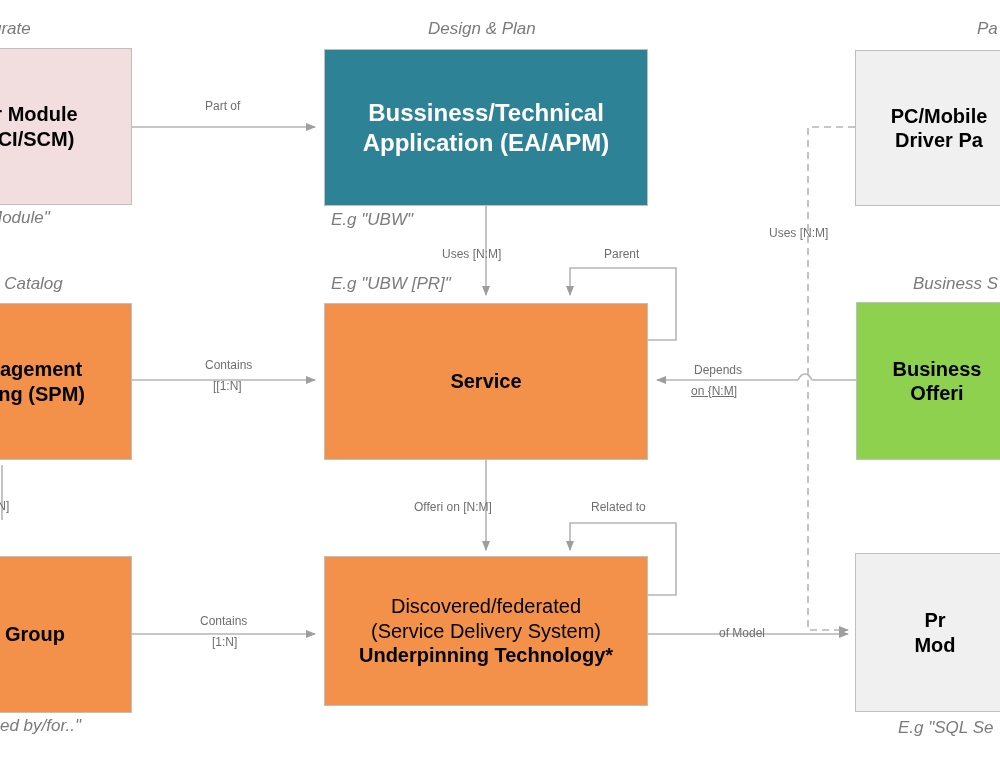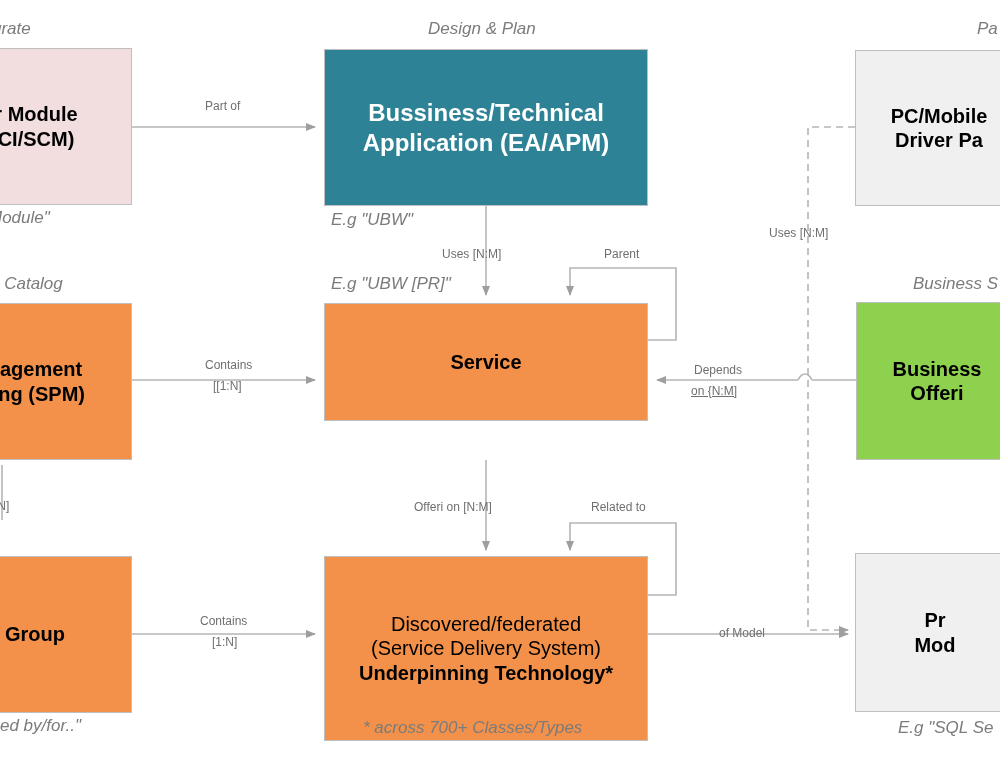--- a/index.html
+++ b/index.html
@@ -113,21 +113,21 @@
   <div class="cap" style="left:977px;top:19px;">Pa</div>
 
   <div class="node orange" style="left:-62px;top:303px;width:194px;height:157px;font-size:20px;">
     <span class="lines">
       <span class="l b">nagement</span>
       <span class="l b">ring (SPM)</span>
     </span>
   </div>
   <div class="cap" style="left:-10px;top:274px;">e Catalog</div>
 
-  <div class="node orange" style="left:324px;top:303px;width:324px;height:118px;font-size:20px;">
+  <div class="node orange" style="left:324px;top:303px;width:324px;height:157px;font-size:20px;">
     <span class="lines">
       <span class="l b">Service</span>
     </span>
   </div>
   <div class="cap" style="left:331px;top:274px;">E.g "UBW [PR]"</div>
 
   <div class="node green" style="left:856px;top:302px;width:220px;height:158px;font-size:20px;">
     <span class="lines" style="padding-right:64px;">
       <span class="l b">Business</span>
       <span class="l b">Offeri</span>
@@ -135,28 +135,27 @@
   </div>
   <div class="cap" style="left:913px;top:274px;">Business S</div>
 
   <div class="node orange" style="left:-62px;top:556px;width:194px;height:157px;font-size:20px;">
     <span class="lines">
       <span class="l b">Group</span>
     </span>
   </div>
   <div class="cap" style="left:-18px;top:716px;">used by/for.."</div>
 
-  <div class="node orange" style="left:324px;top:556px;width:324px;height:185px;font-size:20px;">
+  <div class="node orange" style="left:324px;top:556px;width:324px;height:150px;font-size:20px;">
     <span class="lines">
       <span class="l n">Discovered/federated</span>
       <span class="l n">(Service Delivery System)</span>
       <span class="l b">Underpinning Technology*</span>
     </span>
   </div>
-  <div class="cap" style="left:363px;top:718px;">* across 700+ Classes/Types</div>
 
   <div class="node grey" style="left:855px;top:553px;width:220px;height:159px;font-size:20px;">
     <span class="lines" style="padding-right:66px;">
       <span class="l b">Pr</span>
       <span class="l b">Mod</span>
     </span>
   </div>
   <div class="cap" style="left:898px;top:718px;">E.g "SQL Se</div>
 
   <div class="elabel" style="left:205px;top:98px;">Part of</div>

